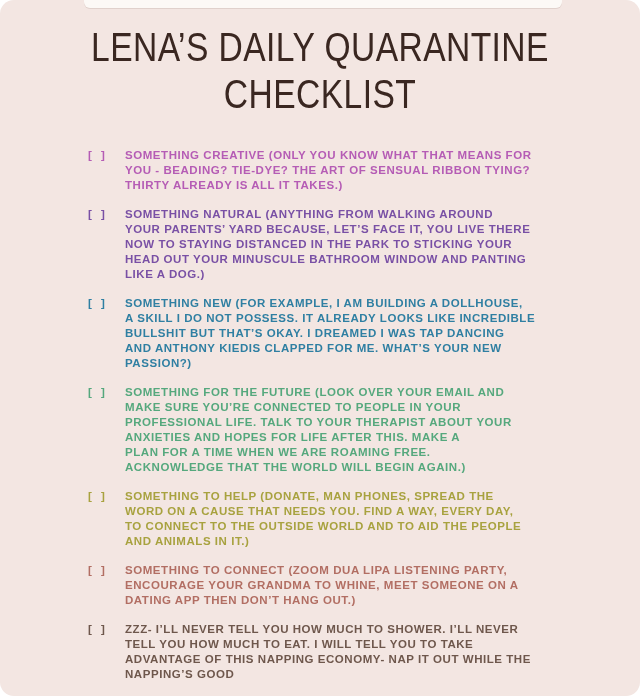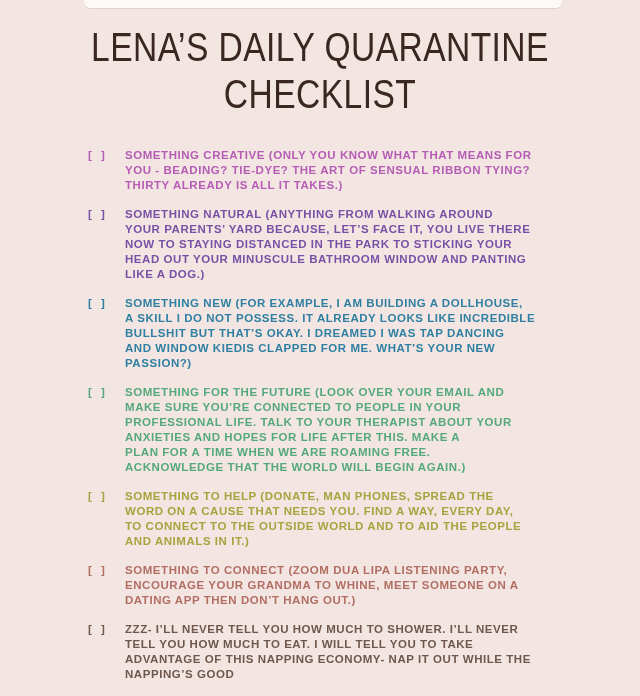--- a/index.html
+++ b/index.html
@@ -63,21 +63,21 @@
     cursor: pointer;
   }
   .item-text {
     flex: 1 1 auto;
     white-space: pre-line;
   }
 </style>
 </head>
 <body>
 
-<div class="page" style="background-color: rgb(243, 230, 226);">
+<div class="page" style="background-color: rgb(243, 230, 226); border-radius: 14px;">
 
   <div class="top-strip" style="background-color: rgb(252, 249, 246);"></div>
 
   <h1 class="title" style="color: rgb(58, 39, 33);">
     <span class="title-line">LENA’S DAILY QUARANTINE</span>
     <span class="title-line">CHECKLIST</span>
   </h1>
 
   <div class="list">
 
@@ -95,21 +95,21 @@
 NOW TO STAYING DISTANCED IN THE PARK TO STICKING YOUR
 HEAD OUT YOUR MINUSCULE BATHROOM WINDOW AND PANTING
 LIKE A DOG.)</span>
     </div>
 
     <div class="item" style="color: rgb(47, 127, 162);">
       <span class="checkbox">[ ]</span>
       <span class="item-text">SOMETHING NEW (FOR EXAMPLE, I AM BUILDING A DOLLHOUSE,
 A SKILL I DO NOT POSSESS. IT ALREADY LOOKS LIKE INCREDIBLE
 BULLSHIT BUT THAT’S OKAY. I DREAMED I WAS TAP DANCING
-AND WINDOW KIEDIS CLAPPED FOR ME. WHAT’S YOUR NEW
+AND ANTHONY KIEDIS CLAPPED FOR ME. WHAT’S YOUR NEW
 PASSION?)</span>
     </div>
 
     <div class="item" style="color: rgb(85, 168, 125);">
       <span class="checkbox">[ ]</span>
       <span class="item-text">SOMETHING FOR THE FUTURE (LOOK OVER YOUR EMAIL AND
 MAKE SURE YOU’RE CONNECTED TO PEOPLE IN YOUR
 PROFESSIONAL LIFE. TALK TO YOUR THERAPIST ABOUT YOUR
 ANXIETIES AND HOPES FOR LIFE AFTER THIS. MAKE A
 PLAN FOR A TIME WHEN WE ARE ROAMING FREE.

